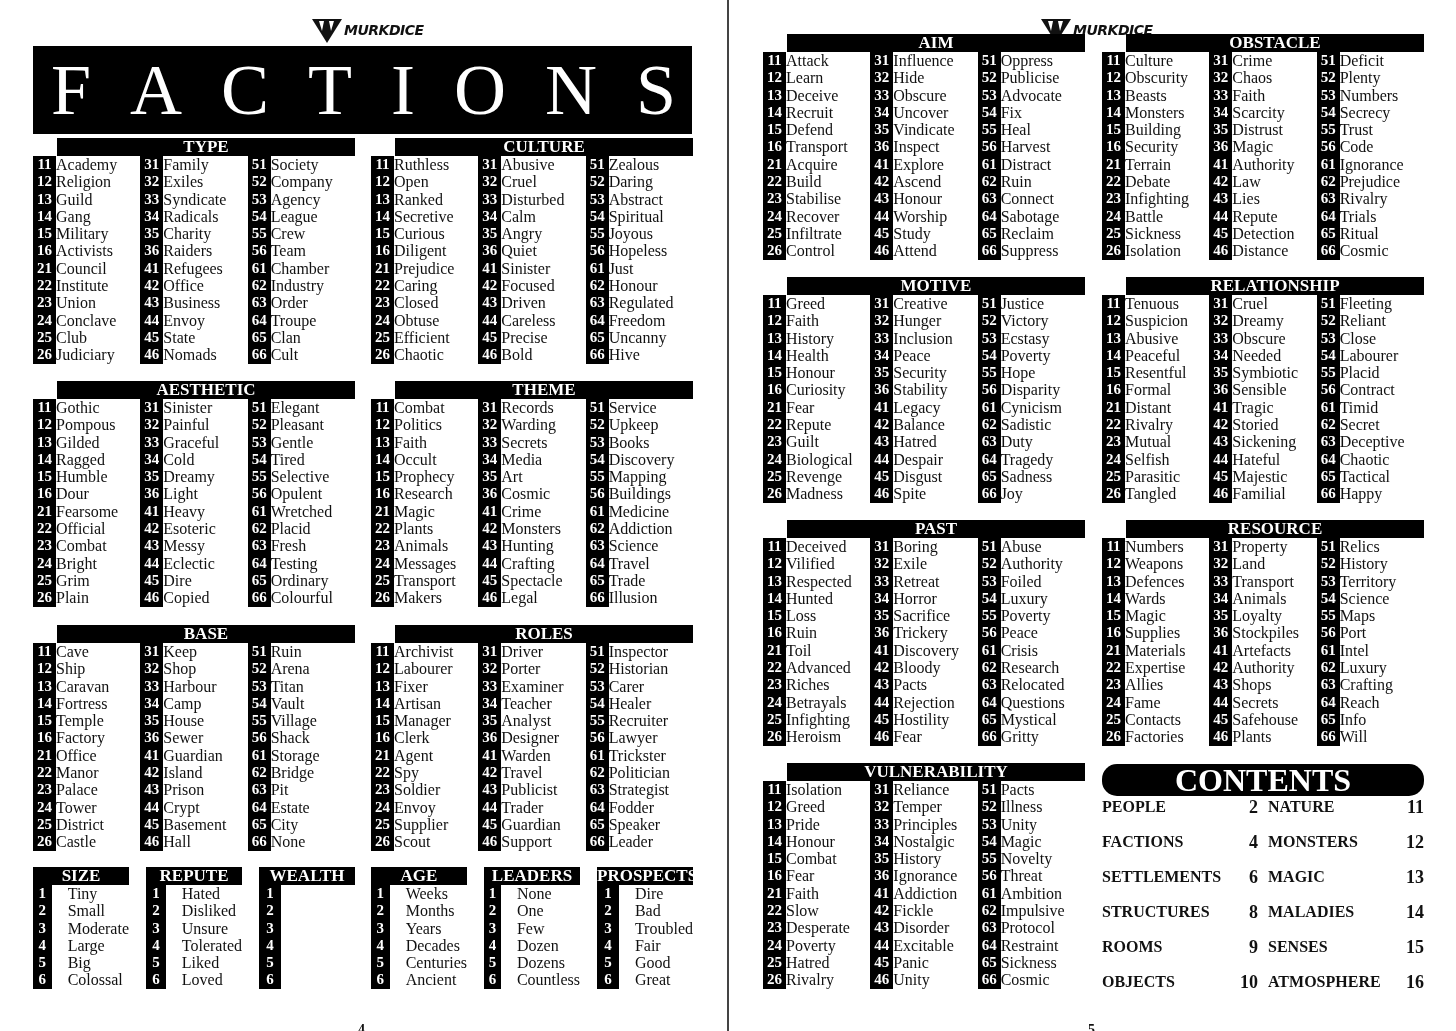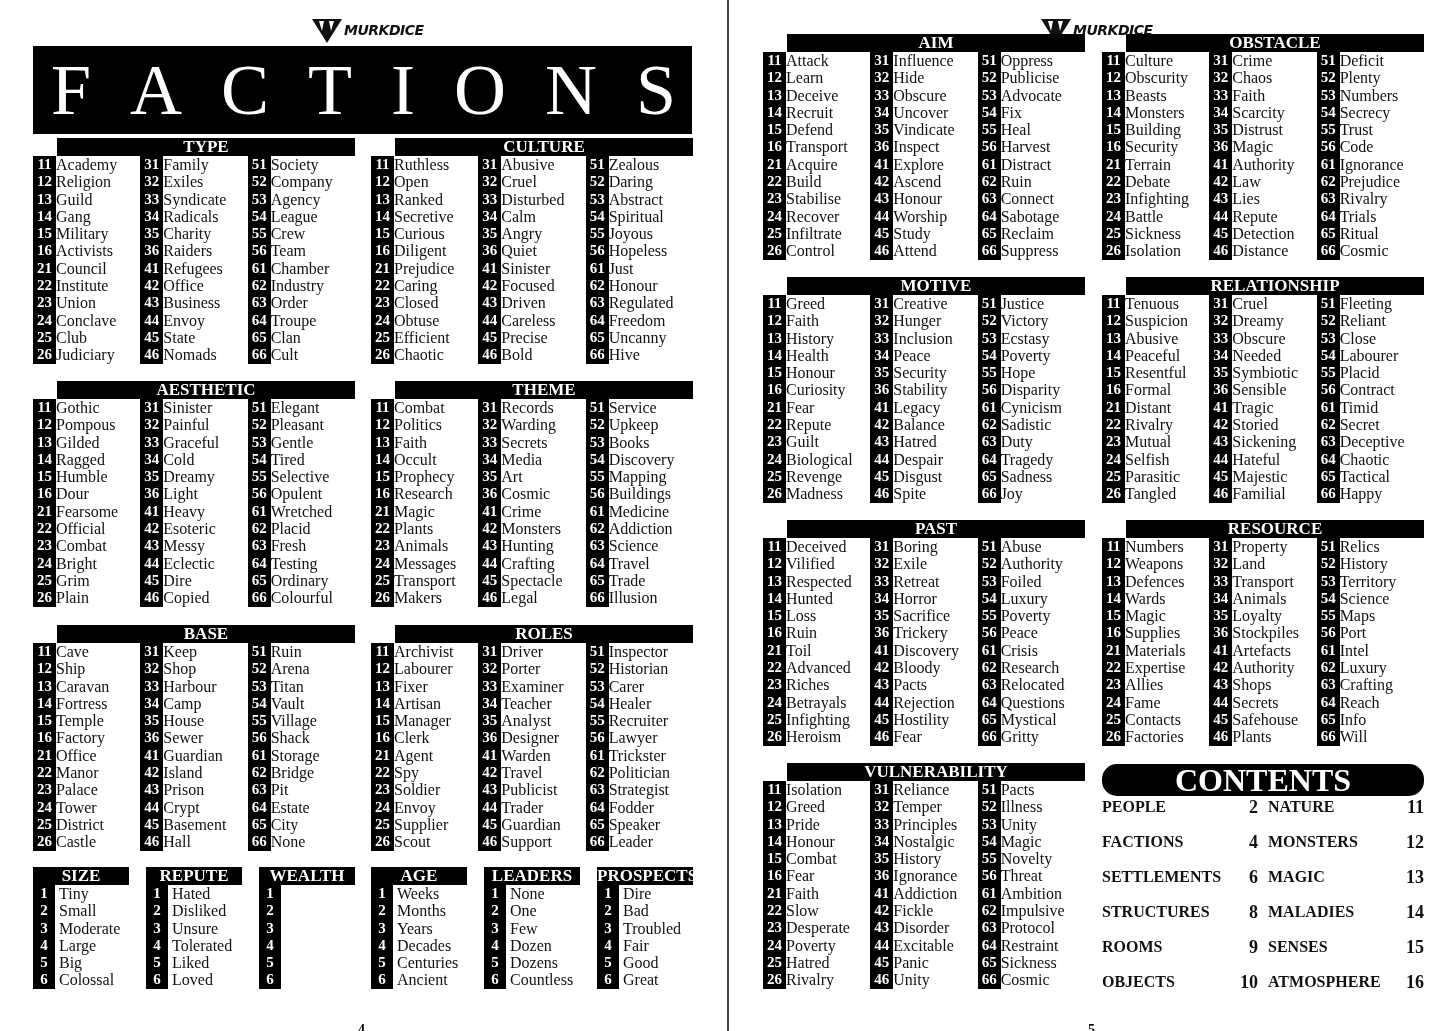--- a/index.html
+++ b/index.html
@@ -19,21 +19,21 @@
   .tbl .hdr { background: #000; color: #fff; font-weight: bold; text-align: center; font-size: 17px; height: 18px; line-height: 18px; margin-left: 24px; }
   .tbl .cols { display: flex; }
   .tbl .col { width: 33.33%; display: flex; }
   .tbl .nums { background: #000; color: #fff; font-weight: bold; width: 23px; text-align: center; font-size: 15px; }
   .tbl .words { flex: 1; font-size: 16px; }
   .tbl .row { height: 17.3px; line-height: 17.3px; white-space: nowrap; }
   .small { position: absolute; width: 96px; }
   .small .hdr { background: #000; color: #fff; font-weight: bold; text-align: center; font-size: 17px; height: 18px; line-height: 18px; }
   .small .body { display: flex; }
   .small .nums { background: #000; color: #fff; font-weight: bold; width: 22px; text-align: center; font-size: 15px; }
-  .small .words { padding-left: 4px; font-size: 16px; }
+  .small .words { padding-left: 16px; font-size: 16px; }
   .small .row { height: 17.3px; line-height: 17.3px; white-space: nowrap; }
   .pagenum { position: absolute; bottom: 6px; font-size: 14px; font-weight: bold; }
   .contents { position: absolute; left: 1102px; top: 764px; width: 322px; }
   .contents .chdr { background: #000; color: #fff; font-weight: bold; text-align: center; font-size: 32px; height: 32px; line-height: 33px; border-radius: 15px; }
   .contents .grid { display: grid; grid-template-columns: 1fr 1fr; column-gap: 10px; }
   .contents .entry { display: flex; justify-content: space-between; font-weight: bold; font-size: 16px; height: 35px; line-height: 22px; }
   .contents .entry .pg { font-size: 18px; }
 </style>
 </head>
 <body>

